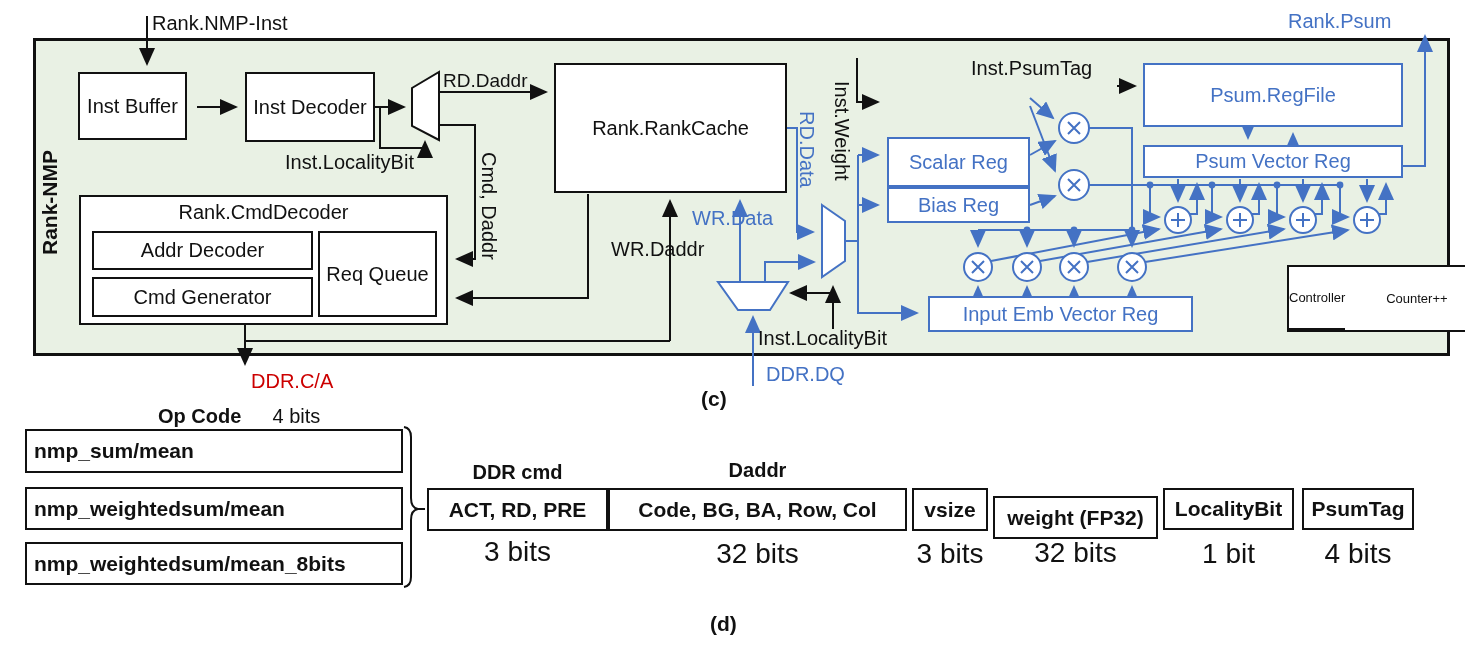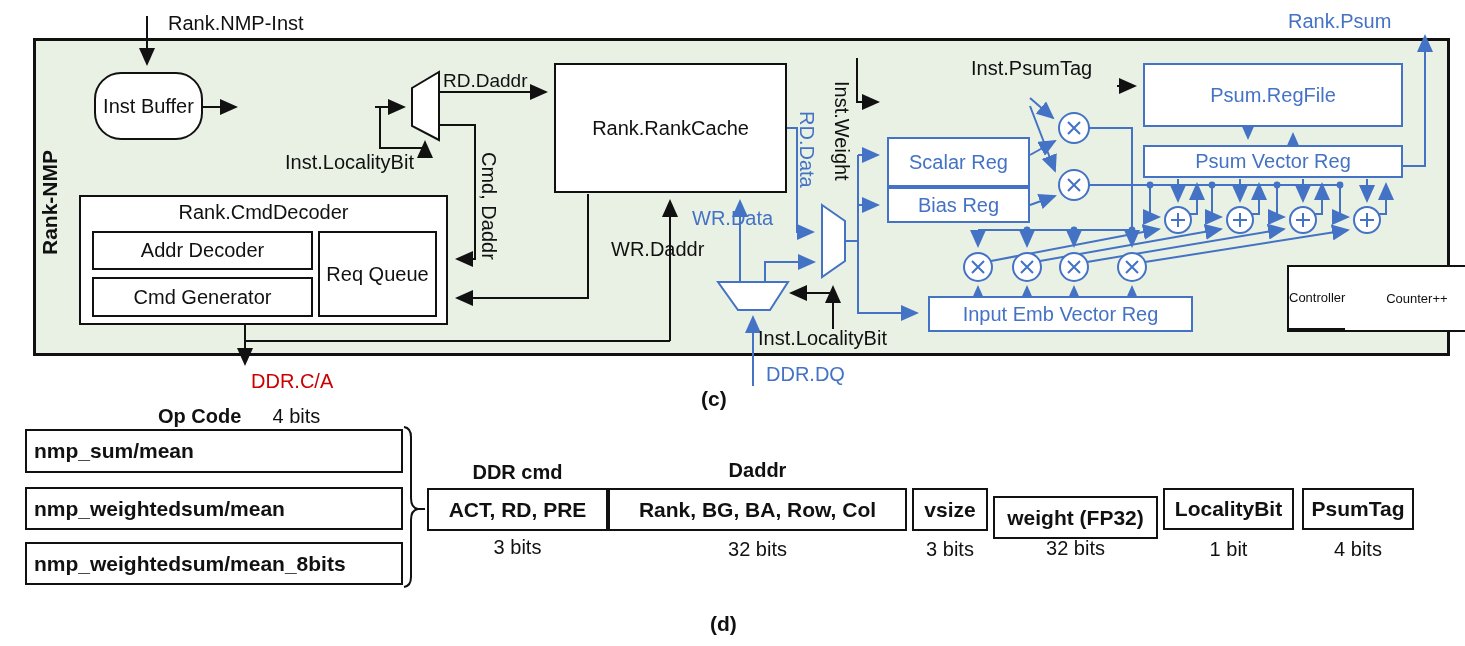--- a/index.html
+++ b/index.html
@@ -28,21 +28,21 @@
   .ctr-row{flex:1;display:flex;}
   .ctr-cell1{flex:0 0 143px;border-right:2.5px solid #111;display:flex;align-items:center;justify-content:center;}
   .ctr-cell2{flex:1;display:flex;align-items:center;justify-content:center;}
   .fieldbox{position:absolute;box-sizing:border-box;background:#fff;border:2px solid #111;
             display:flex;align-items:center;justify-content:center;font-weight:bold;
             font-size:21px;z-index:3;white-space:nowrap;}
   .opbox{position:absolute;box-sizing:border-box;background:#fff;border:2px solid #111;
          display:flex;align-items:center;font-weight:bold;font-size:21px;
          padding-left:7px;z-index:3;white-space:nowrap;}
   .hdr{position:absolute;text-align:center;font-weight:bold;font-size:20px;z-index:4;}
-  .bits{position:absolute;text-align:center;font-size:20px;z-index:4;}
+  .bits{position:absolute;text-align:center;font-size:28px;z-index:4;}
 </style>
 </head>
 <body>
 
 <div class="stage">
 
   <div class="greenbox"></div>
 
   <svg class="wires" width="1465" height="646" viewBox="0 0 1465 646">
     <defs>
@@ -157,23 +157,24 @@
     </g>
 
     <g stroke="#111" stroke-width="2" fill="none">
       <path d="M404,427 Q411,428 411,437 L411,498 Q411,508 418,509 Q411,510 411,520 L411,577 Q411,586 404,587"></path>
       <path d="M418,509 H425"></path>
     </g>
   </svg>
 
   <div class="vtext vflip bold" style="left:38px;top:135px;height:135px;font-size:21px;">Rank-NMP</div>
 
-  <div class="lbl" style="left:168px;top:12px;">Rank.NMP-Inst</div>
-
-  <div class="box bbox" style="left:94px;top:72px;width:109px;height:68px;border-radius:27px;">Inst Buffer</div>
+  <div class="lbl" style="left:152px;top:12px;">Rank.NMP-Inst</div>
+
+  <div class="box bbox" style="left:78px;top:72px;width:109px;height:68px;">Inst Buffer</div>
+  <div class="box bbox" style="left:245px;top:72px;width:130px;height:70px;">Inst Decoder</div>
   <div class="box bbox" style="left:554px;top:63px;width:233px;height:130px;">Rank.RankCache</div>
 
   <div class="box bbox" style="left:79px;top:195px;width:369px;height:130px;"></div>
   <div class="box noborder" style="left:79px;top:199px;width:369px;height:26px;text-align:center;">Rank.CmdDecoder</div>
   <div class="box bbox" style="left:92px;top:231px;width:221px;height:39px;">Addr Decoder</div>
   <div class="box bbox" style="left:92px;top:277px;width:221px;height:40px;">Cmd Generator</div>
   <div class="box bbox" style="left:318px;top:231px;width:119px;height:86px;">Req Queue</div>
 
   <div class="box blbox" style="left:887px;top:137px;width:143px;height:50px;">Scalar Reg</div>
   <div class="box blbox" style="left:887px;top:187px;width:143px;height:36px;">Bias Reg</div>
@@ -210,21 +211,21 @@
   </div>
 
   <div class="opbox" style="left:25px;top:429px;width:378px;height:44px;">nmp_sum/mean</div>
   <div class="opbox" style="left:25px;top:487px;width:378px;height:43px;">nmp_weightedsum/mean</div>
   <div class="opbox" style="left:25px;top:542px;width:378px;height:43px;">nmp_weightedsum/mean_8bits</div>
 
   <div class="hdr" style="left:427px;top:461px;width:181px;">DDR cmd</div>
   <div class="hdr" style="left:608px;top:459px;width:299px;">Daddr</div>
 
   <div class="fieldbox" style="left:427px;top:488px;width:181px;height:43px;">ACT, RD, PRE</div>
-  <div class="fieldbox" style="left:608px;top:488px;width:299px;height:43px;">Rank, BG, BA, Row, Col</div>
+  <div class="fieldbox" style="left:608px;top:488px;width:299px;height:43px;">Code, BG, BA, Row, Col</div>
   <div class="fieldbox" style="left:912px;top:488px;width:76px;height:43px;">vsize</div>
   <div class="fieldbox" style="left:993px;top:496px;width:165px;height:43px;">weight (FP32)</div>
   <div class="fieldbox" style="left:1163px;top:488px;width:131px;height:42px;">LocalityBit</div>
   <div class="fieldbox" style="left:1302px;top:488px;width:112px;height:42px;">PsumTag</div>
 
   <div class="bits" style="left:427px;top:536px;width:181px;">3 bits</div>
   <div class="bits" style="left:608px;top:538px;width:299px;">32 bits</div>
   <div class="bits" style="left:912px;top:538px;width:76px;">3 bits</div>
   <div class="bits" style="left:993px;top:537px;width:165px;">32 bits</div>
   <div class="bits" style="left:1163px;top:538px;width:131px;">1 bit</div>

